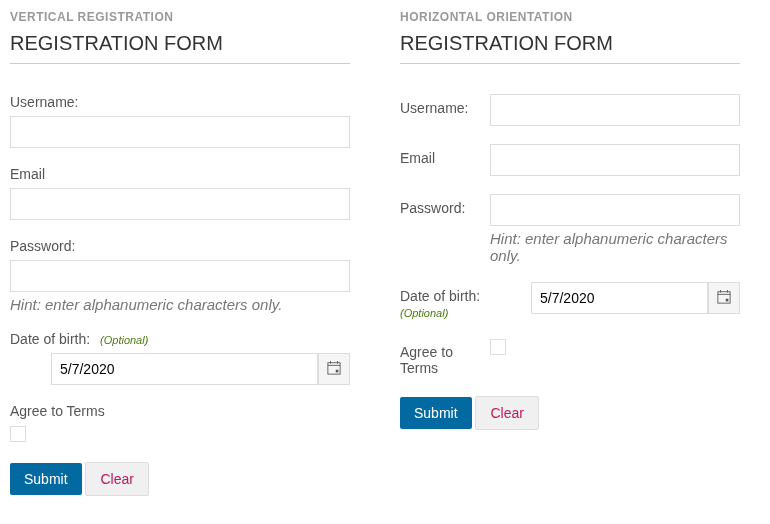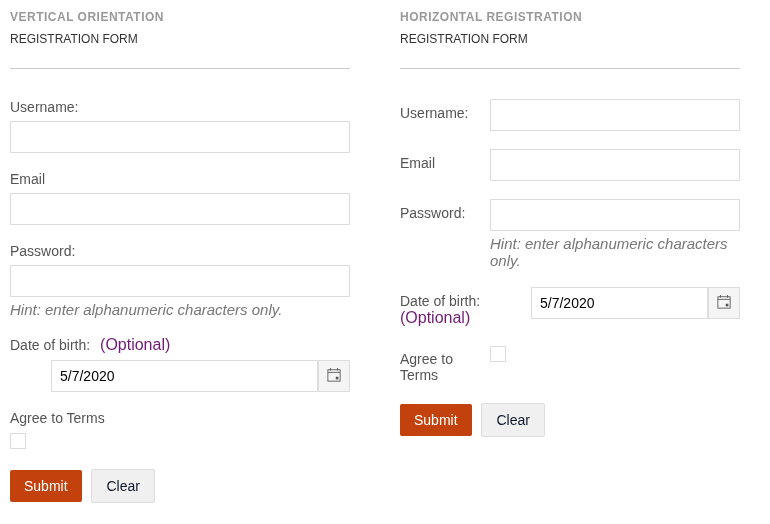--- a/index.html
+++ b/index.html
@@ -23,24 +23,24 @@
       max-width: 340px;
     }
     .section-title {
       font-size: 12px;
       font-weight: bold;
       color: #999;
       letter-spacing: 0.5px;
       margin-bottom: 8px;
     }
     .form-title {
-      font-size: 12px;
+      font-size: 20px;
       font-weight: normal;
       color: #333;
-      padding-bottom: 22px;
+      padding-bottom: 8px;
       border-bottom: 1px solid #ccc;
       margin-bottom: 30px;
     }
     
     .field-vertical {
       margin-bottom: 18px;
     }
     .field-vertical label {
       display: block;
       font-size: 14px;
@@ -61,22 +61,23 @@
       background: #fff;
     }
     .hint {
       font-size: 15px;
       font-style: italic;
       color: #777;
       margin-top: 4px;
       display: block;
     }
     .optional {
-      font-size: 16px;
-      color: #701a75;
+      font-size: 11px;
+      font-style: italic;
+      color: #4d7c0f;
     }
     .date-wrapper {
       position: relative;
       display: flex;
       width: 100%;
       padding-left: 41px;
     }
     .date-input {
       flex: 1;
       height: 32px;
@@ -140,37 +141,36 @@
     }
     .btn {
       display: inline-block;
       padding: 8px 14px;
       font-size: 14px;
       border: none;
       cursor: pointer;
       border-radius: 2px;
     }
     .btn-primary {
-      background: #c2410c;
+      background: #0369a1;
       color: #fff;
     }
     .btn-secondary {
       background: #f0f0f0;
-      color: #0f172a;
-      border: 1px solid #ddd;
-      margin-left: 6px;
+      color: #be185d;
+      border: 1px solid #ddd;
     }
   </style>
 </head>
 <body>
 
 <div class="container">
 
   <div class="column">
-    <div class="section-title">VERTICAL ORIENTATION</div>
+    <div class="section-title">VERTICAL REGISTRATION</div>
     <div class="form-title">REGISTRATION FORM</div>
 
     <div class="field-vertical">
       <label>Username:</label>
       <input type="text" value="" style="">
     </div>
 
     <div class="field-vertical">
       <label>Email</label>
       <input type="text" value="" style="">
@@ -206,21 +206,21 @@
       <span class="checkbox"></span>
     </div>
 
     <div class="buttons">
       <button class="btn btn-primary">Submit</button>
       <button class="btn btn-secondary">Clear</button>
     </div>
   </div>
 
   <div class="column">
-    <div class="section-title">HORIZONTAL REGISTRATION</div>
+    <div class="section-title">HORIZONTAL ORIENTATION</div>
     <div class="form-title">REGISTRATION FORM</div>
 
     <div class="field-horizontal">
       <div class="hlabel">Username:</div>
       <div class="hcontrol">
         <input type="text" value="" style="">
       </div>
     </div>
 
     <div class="field-horizontal">

